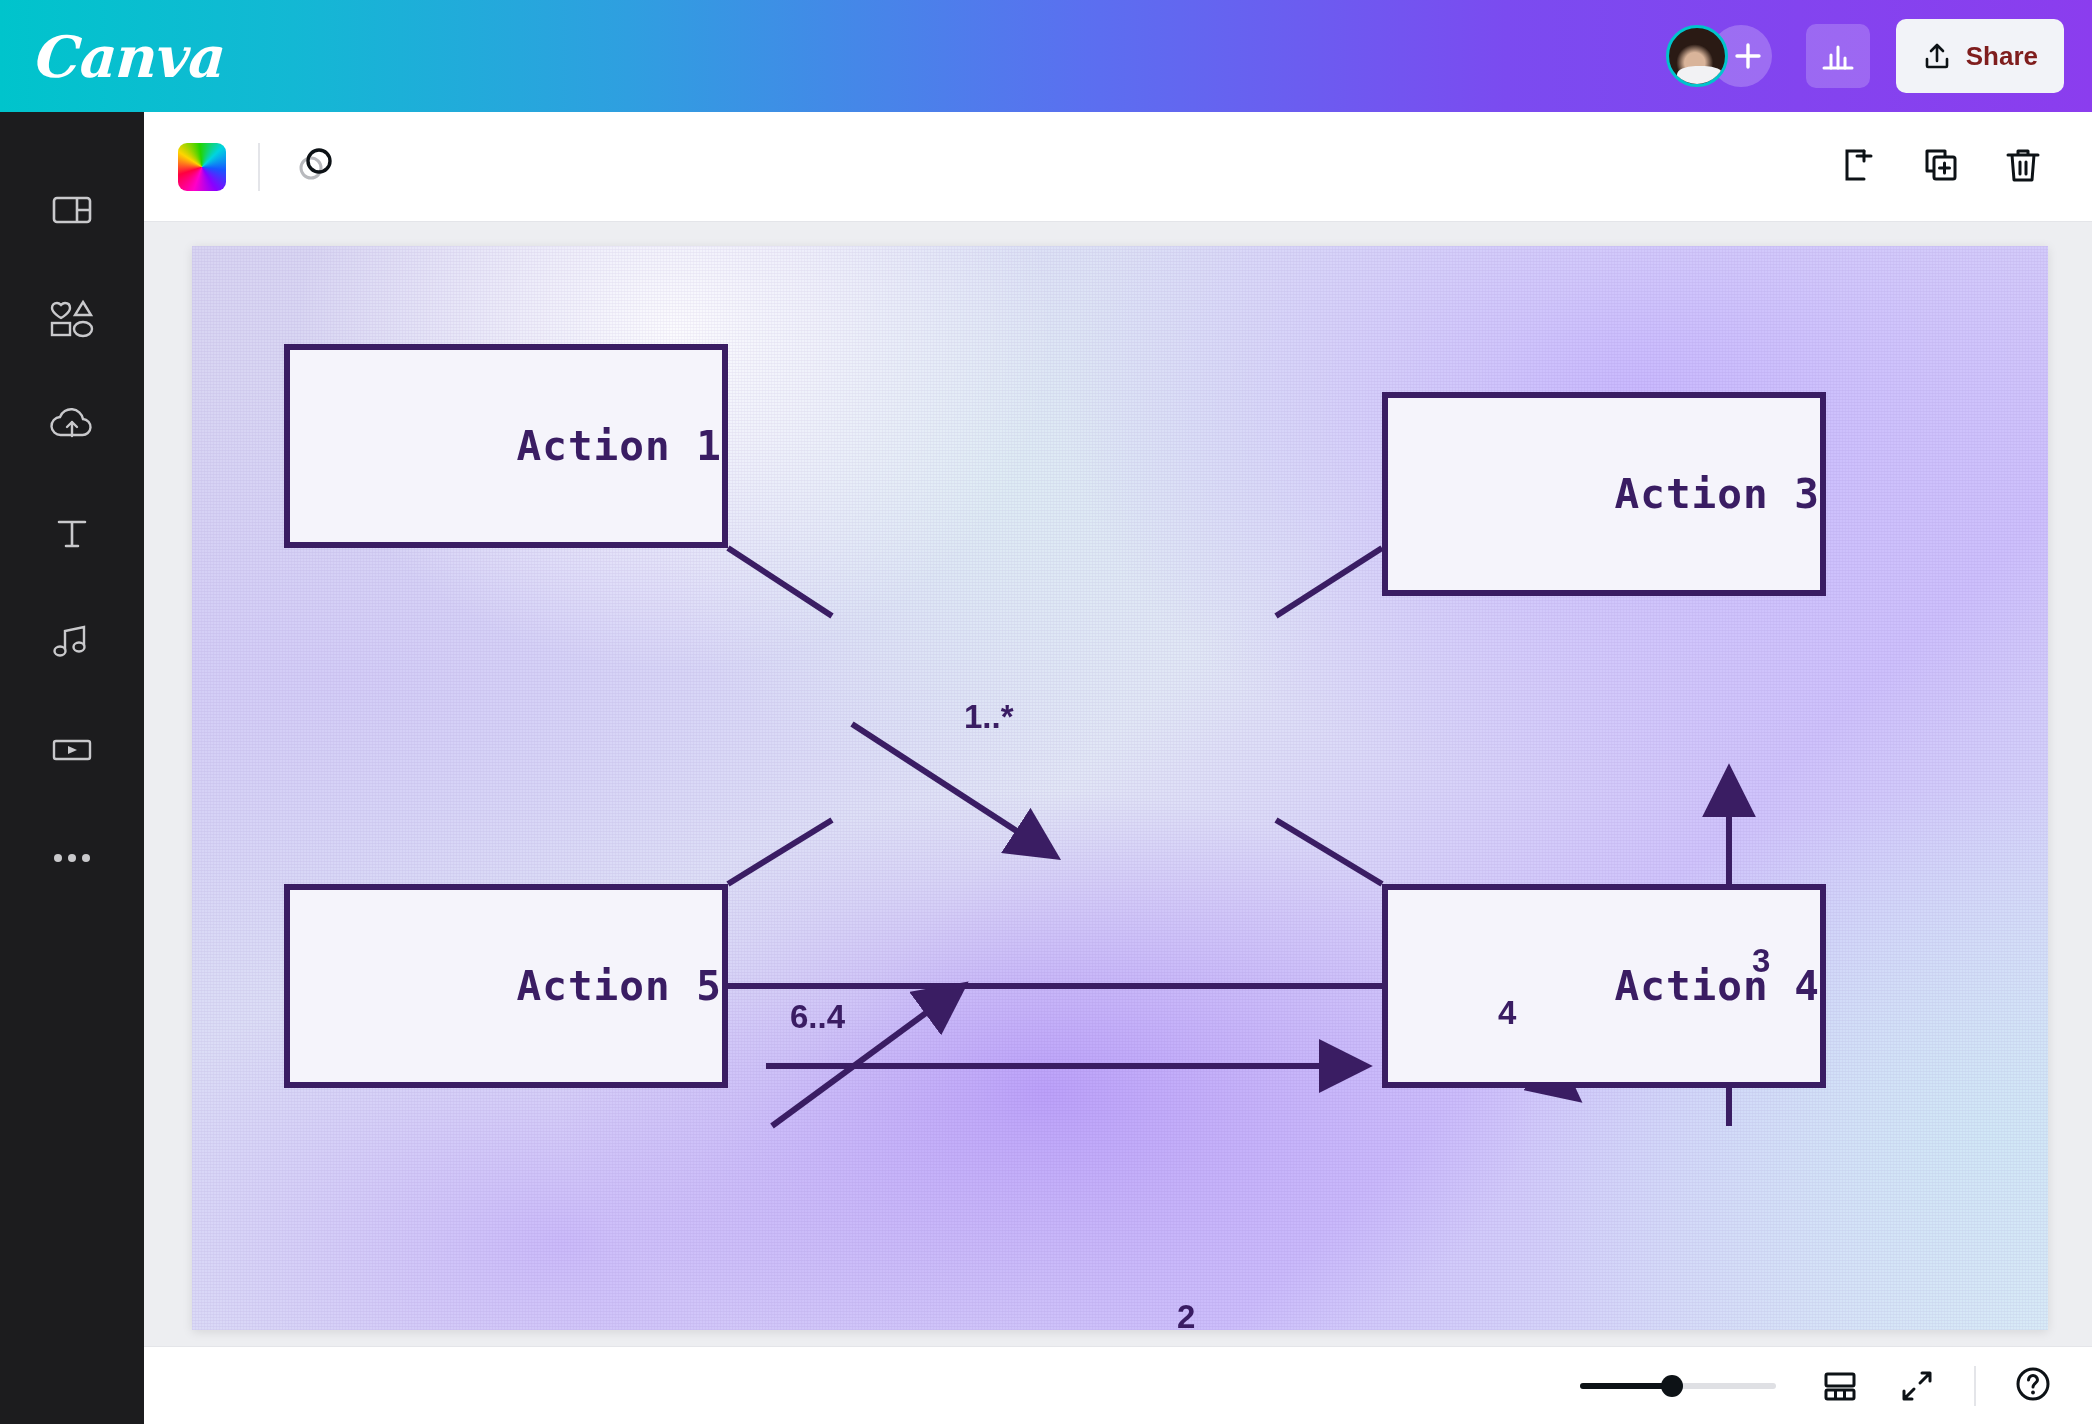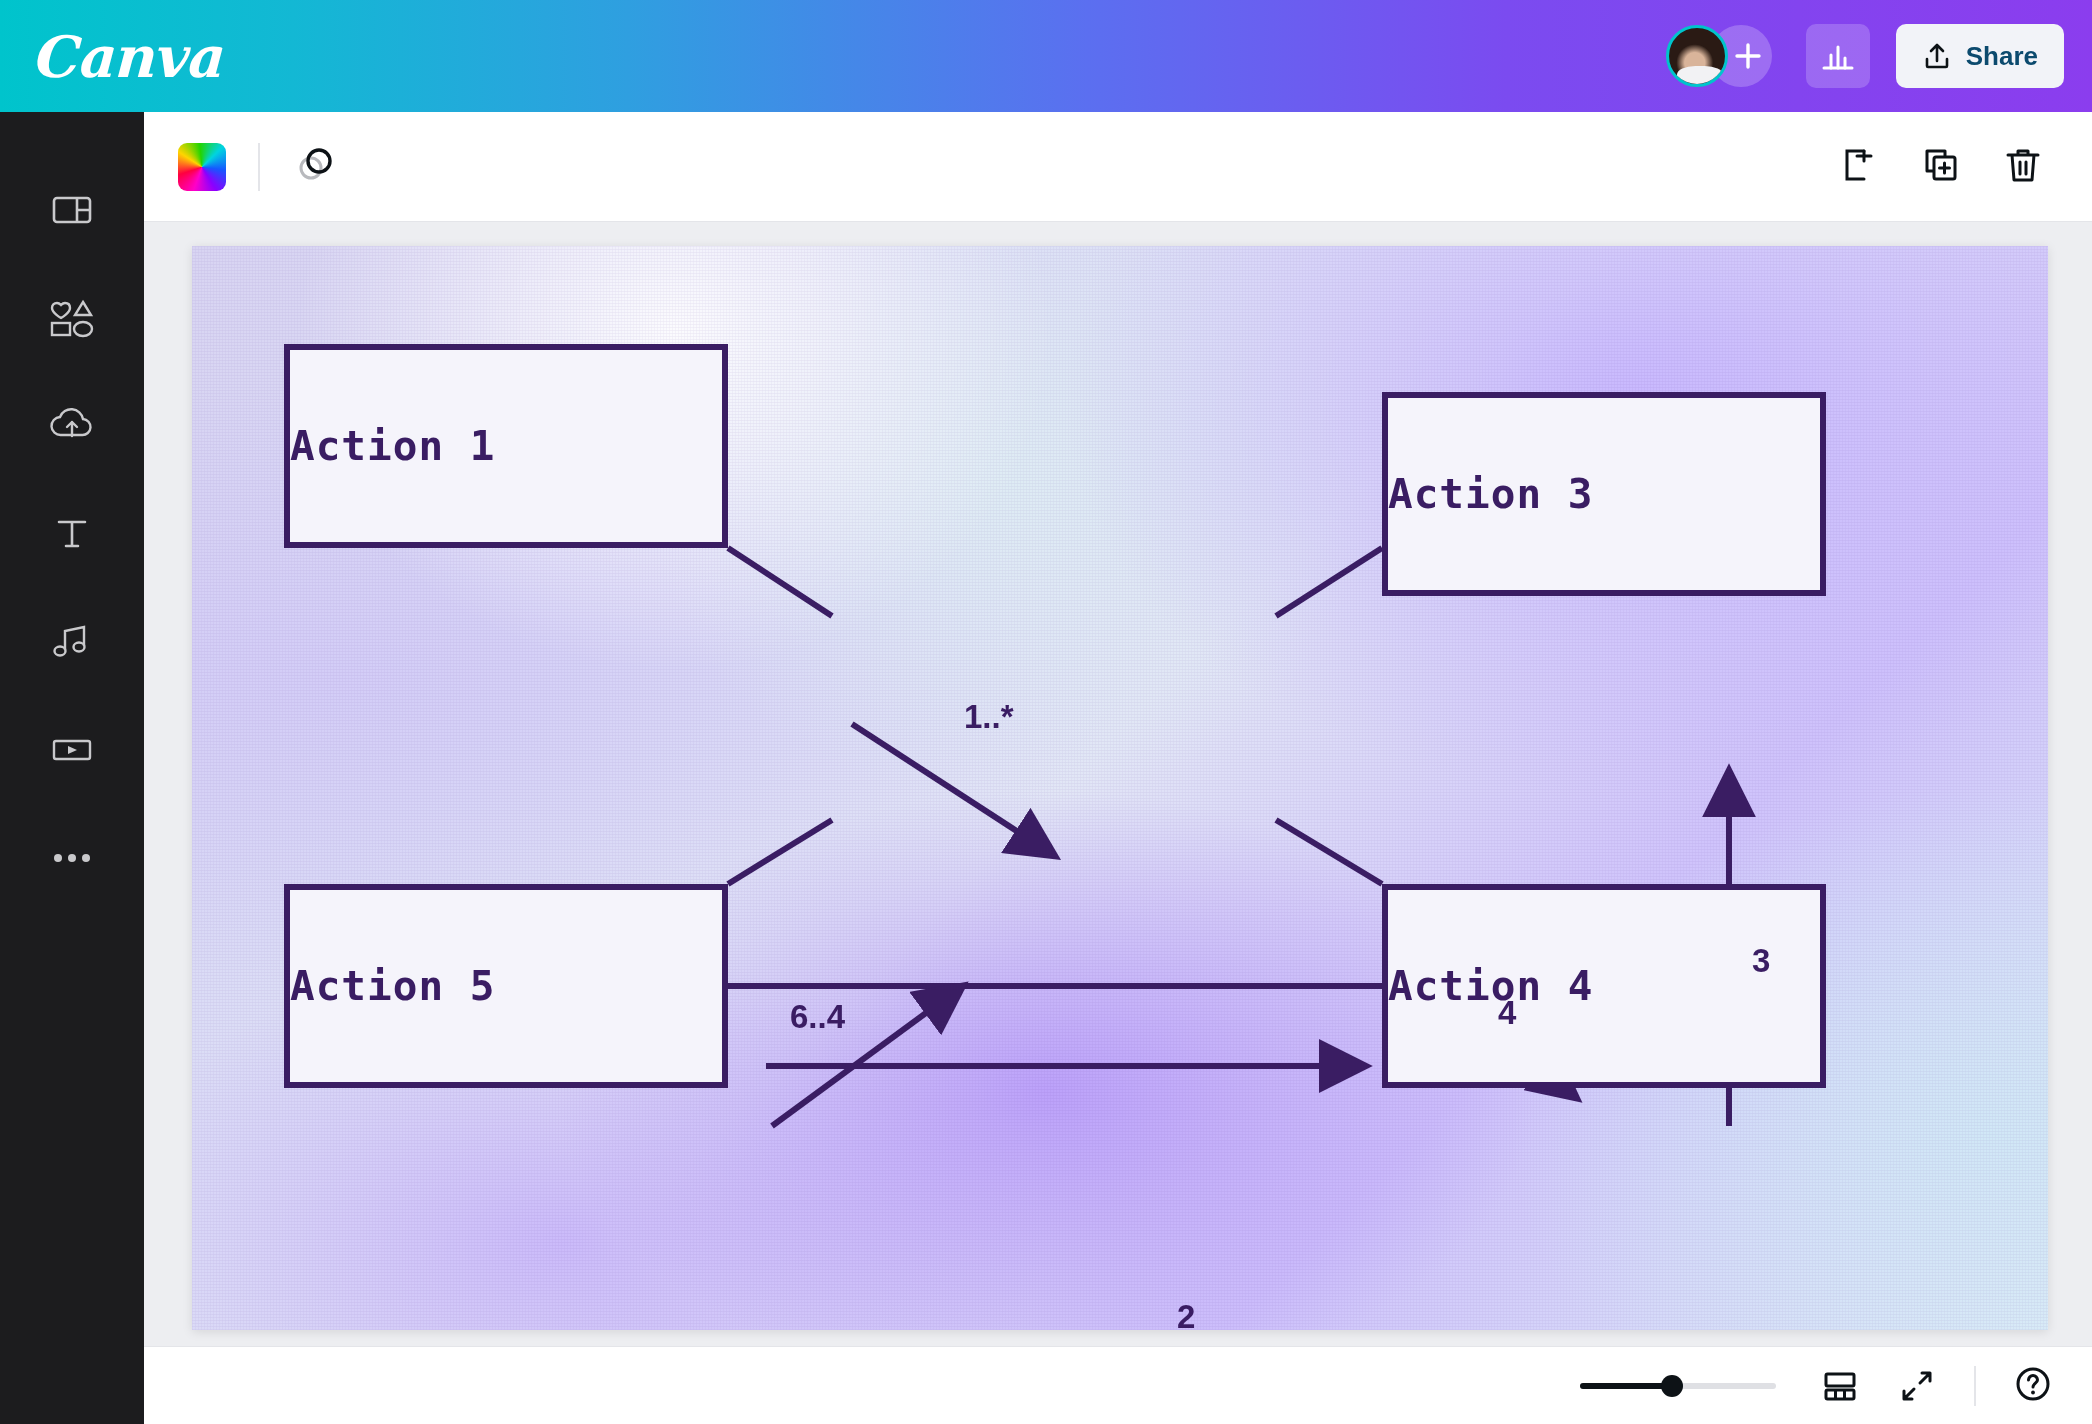--- a/index.html
+++ b/index.html
@@ -18,22 +18,22 @@
   #avatar { position:absolute; left:0; top:0; width:62px; height:62px; border-radius:50%;
     background:radial-gradient(circle at 46% 62%, #d9b49a 0 22%, #2a1a14 40% 100%);
     border:3px solid #00c4cc; overflow:hidden; z-index:2; }
   #avatar::after { content:""; position:absolute; left:8px; bottom:-4px; width:46px; height:22px;
     background:#f2f2f4; border-radius:40% 40% 0 0; }
   #add-btn { position:absolute; left:44px; top:0; width:62px; height:62px; border-radius:50%;
     background:rgba(255,255,255,0.22); display:flex; align-items:center; justify-content:center; z-index:1; }
   #add-btn svg { margin-left:14px; }
   #analytics-btn { width:64px; height:64px; border-radius:10px; background:rgba(255,255,255,0.2);
     display:flex; align-items:center; justify-content:center; margin-right:26px; }
-  #share-btn { height:64px; background:#f2f3f8; border-radius:10px; display:flex; align-items:center;
-    gap:14px; padding:0 26px; color:#0c4a6e; font-size:26px; font-weight:600; }
+  #share-btn { height:74px; background:#f2f3f8; border-radius:10px; display:flex; align-items:center;
+    gap:14px; padding:0 26px; color:#7f1d1d; font-size:26px; font-weight:600; }
 
   
   #rail { position:absolute; left:0; top:112px; width:144px; height:1312px; background:#1c1c1e;
     display:flex; flex-direction:column; align-items:center; padding-top:44px; }
   .rail-item { width:100%; height:108px; display:flex; align-items:center; justify-content:center; }
 
   
   #toolbar { position:absolute; left:144px; top:112px; width:1948px; height:110px;
     background:#fff; border-bottom:1px solid #e4e5e9; display:flex; align-items:center; }
   #color-swatch { margin-left:34px; width:48px; height:48px; border-radius:9px;
@@ -54,21 +54,21 @@
       radial-gradient(ellipse 40% 42% at 46% 78%, rgba(176,140,250,.72) 0%, rgba(176,140,250,0) 66%),
       radial-gradient(ellipse 38% 40% at 20% 92%, rgba(189,160,252,.62) 0%, rgba(189,160,252,0) 68%),
       radial-gradient(ellipse 60% 40% at 8% 40%,  rgba(206,196,248,.6) 0%, rgba(206,196,248,0) 70%),
       linear-gradient(135deg,#d8d4f2 0%,#dbdcf6 26%,#e2e6f6 48%,#cfc3fb 72%,#ddecf7 100%); }
   #canvas-grain { position:absolute; inset:0; opacity:.10; pointer-events:none;
     background-image:repeating-linear-gradient(0deg,rgba(80,40,140,.5) 0 1px,transparent 1px 3px),
                      repeating-linear-gradient(90deg,rgba(80,40,140,.4) 0 1px,transparent 1px 3px); }
   #diagram { position:absolute; inset:0; }
 
   .node { position:absolute; background:#f5f4fb; border:6px solid #3a1d63;
-    display:flex; align-items:center; justify-content:flex-start; }
+    display:flex; align-items:center; justify-content:flex-end; }
   .node-label { font-family:"DejaVu Sans Mono","Liberation Mono",monospace;
     font-size:41px; font-weight:700; color:#3a1d63; letter-spacing:1px; }
   .edge-label { position:absolute; font-family:"Liberation Sans", sans-serif;
     font-size:33px; font-weight:700; color:#3a1d63; white-space:nowrap; }
 
   
   #footer { position:absolute; left:144px; top:1346px; width:1948px; height:78px;
     background:#fff; border-top:1px solid #e4e5e9; display:flex; align-items:center; justify-content:flex-end; }
   #zoom-slider { position:relative; width:196px; height:6px; background:#dfe0e4; border-radius:3px; margin-right:44px; }
   #zoom-fill { position:absolute; left:0; top:0; height:6px; width:47%; background:#0d1216; border-radius:3px; }

